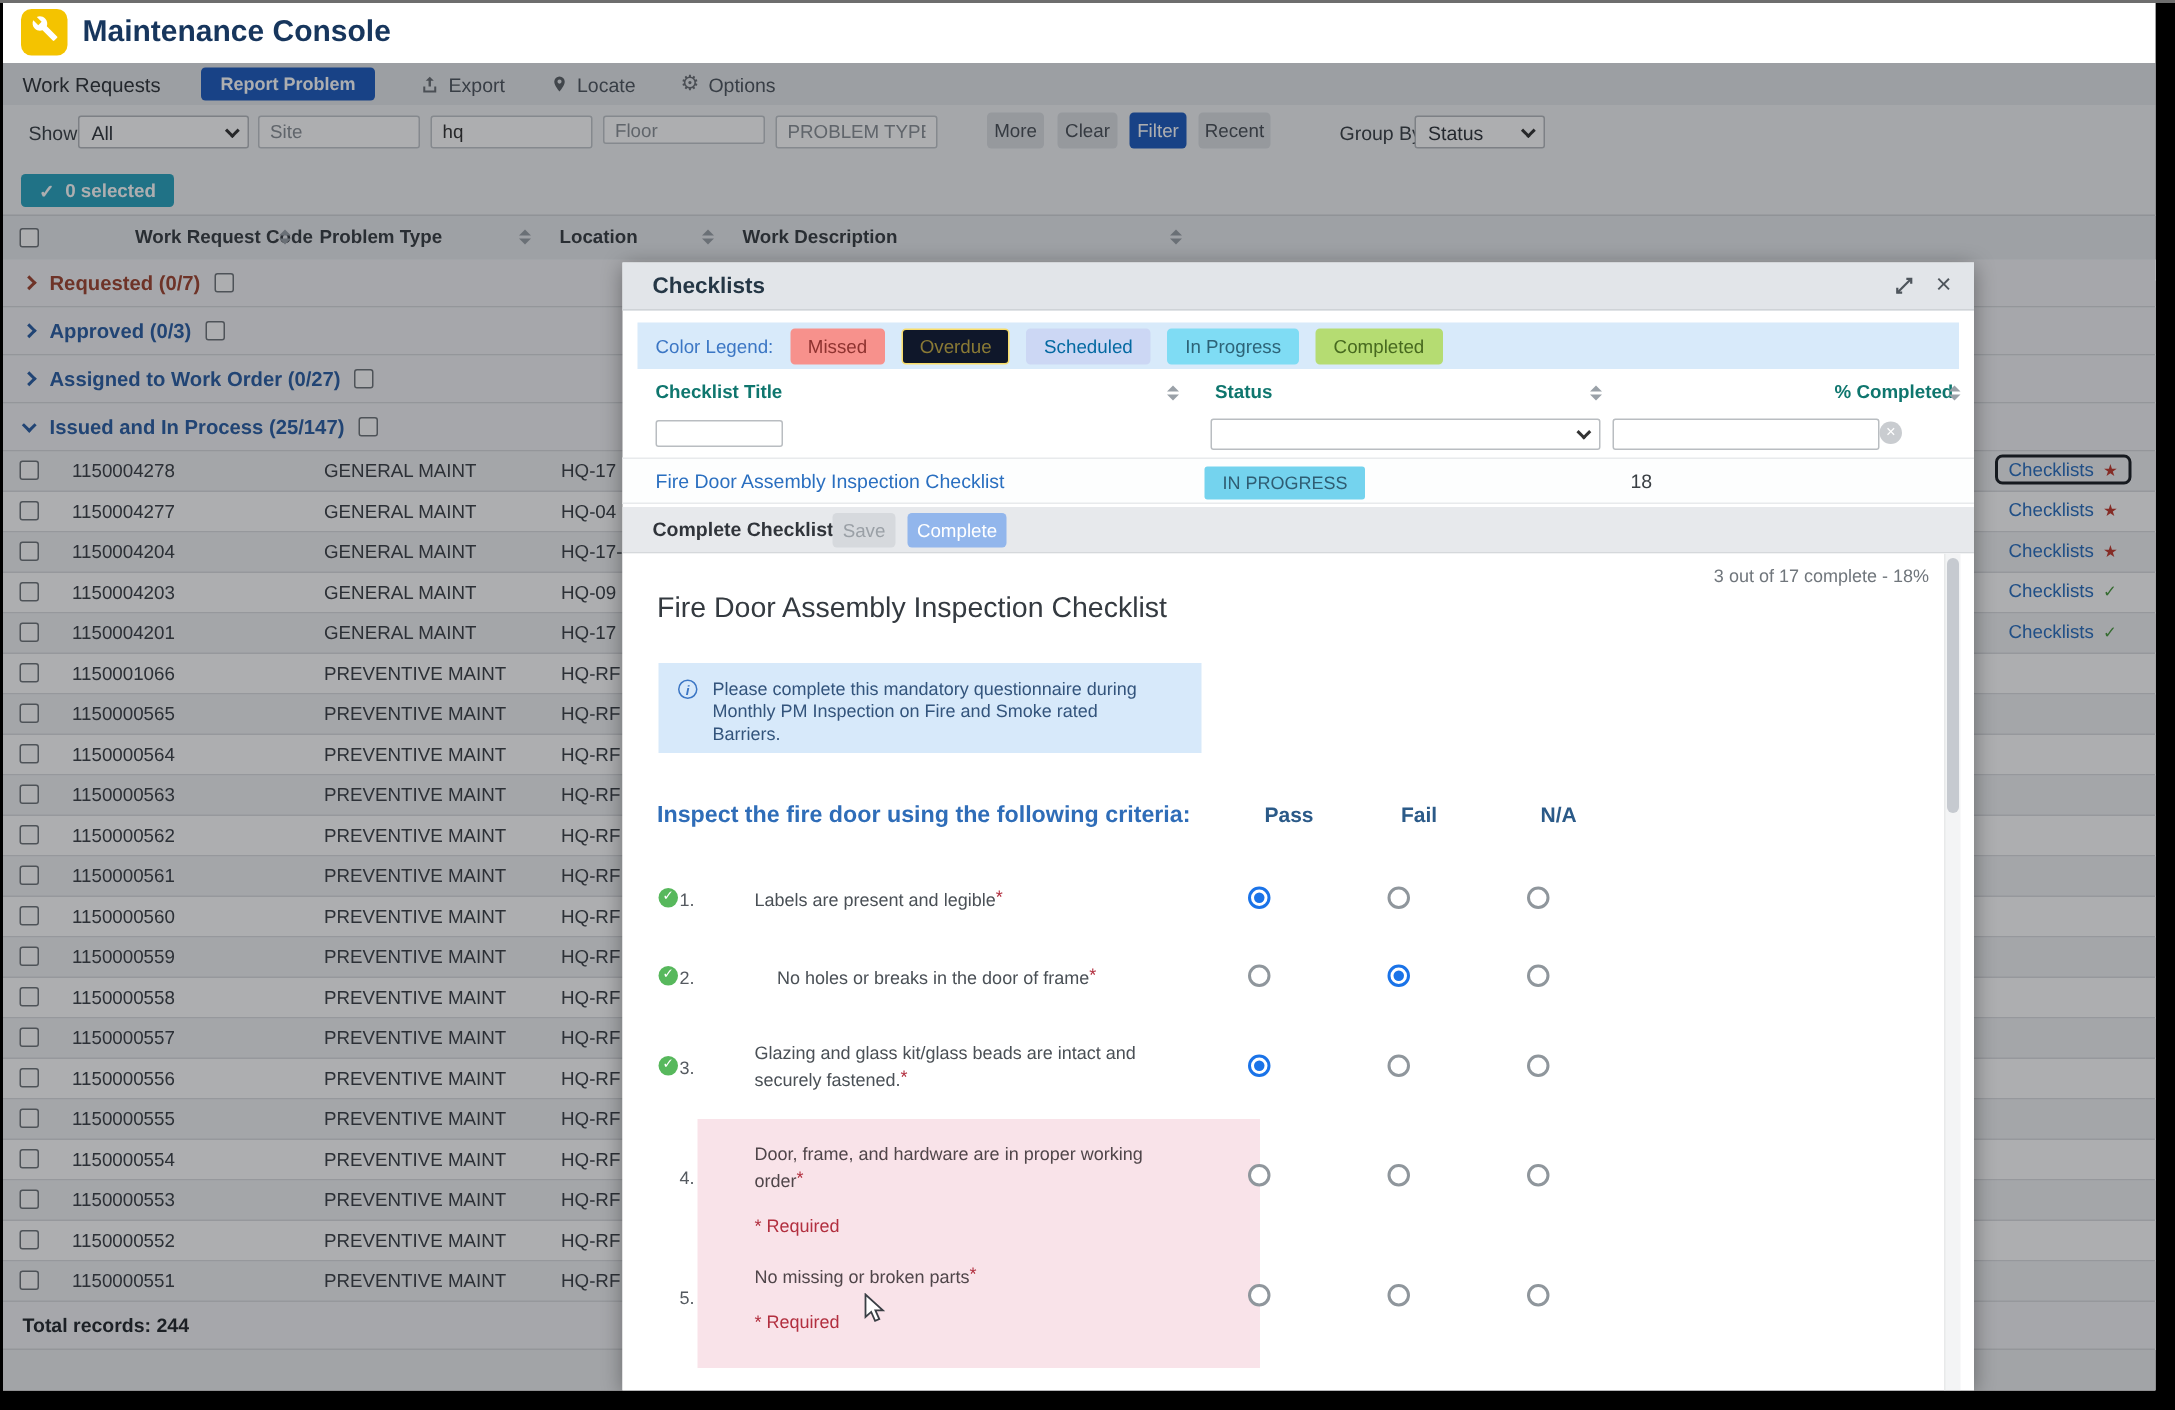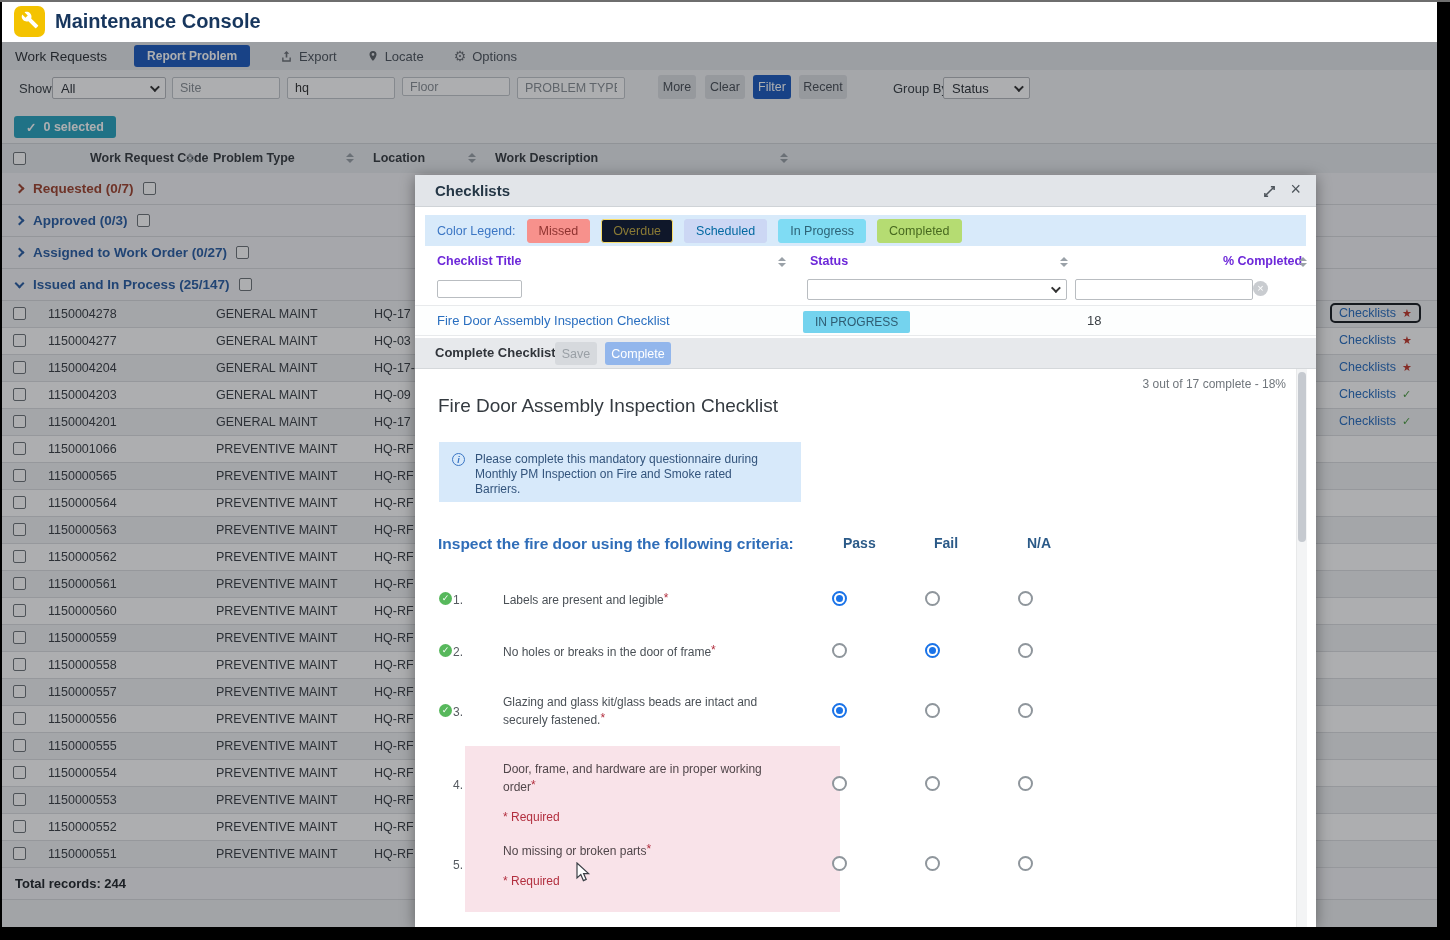--- a/index.html
+++ b/index.html
@@ -69,21 +69,21 @@
 
   
   .modal { position:absolute; left:413px; top:173px; width:901px; height:752px; background:#fff; z-index:10; box-shadow:0 2px 14px rgba(0,0,0,0.4); }
   .m-titlebar { position:absolute; left:0; top:0; width:100%; height:32px; background:#e2e5e9; border-bottom:1px solid #cfd3d7; }
   .m-title { position:absolute; left:20px; top:7px; font-size:15px; font-weight:700; color:#253746; }
   .m-expand { position:absolute; right:40px; top:9px; cursor:pointer; }
   .m-close { position:absolute; right:15px; top:4px; font-size:18px; color:#4e555c; cursor:pointer; line-height:1.2; }
   .m-legend { position:absolute; left:10px; top:40px; width:881px; height:31px; background:#d8eafa; display:flex; align-items:center; gap:11px; padding-left:12px; }
   .m-legend .lg-label { font-size:12.5px; color:#3b76c4; }
   .lg-badge { font-size:12.5px; padding:4px 11px; border-radius:3px; }
-  .m-listhead { position:absolute; left:0; top:74px; width:100%; height:26px; font-size:12.5px; font-weight:700; color:#6d28d9; }
+  .m-listhead { position:absolute; left:0; top:74px; width:100%; height:26px; font-size:12.5px; font-weight:700; color:#0f766e; }
   .m-listhead span.h { position:absolute; top:5px; }
   .m-filterrow { position:absolute; left:0; top:100px; width:100%; height:30px; }
   .m-filterrow .inp, .m-filterrow .sel { border-color:#b9bdc1; }
   .clear-ic { position:absolute; left:838px; top:6px; width:15px; height:15px; border-radius:50%; background:#c9ccd0; color:#fff; font-size:11px; text-align:center; line-height:15px; cursor:pointer; }
   .m-row { position:absolute; left:0; top:130px; width:100%; height:31px; border-top:1px solid #e8eaec; border-bottom:1px solid #e8eaec; background:#fdfefe; }
   .m-row-link { position:absolute; left:22px; top:7px; font-size:13px; color:#2a6fc0; cursor:pointer; }
   .status-badge { position:absolute; left:388px; top:5px; background:#74d3ee; color:#2f5d73; font-size:12px; padding:4px 12px; border-radius:2px; }
   .m-pct { position:absolute; left:672px; top:7px; font-size:13px; color:#3a3f44; }
   .drag-dots { position:absolute; left:430px; top:158px; font-size:9px; letter-spacing:2px; color:#c3c6ca; }
   .m-actionbar { position:absolute; left:0; top:163px; width:100%; height:31px; background:#e7e9ec; border-bottom:1px solid #d5d8db; }
@@ -237,21 +237,21 @@
     <span class="chk-cell focused">
       <span class="chk-link">Checklists</span>
       <span class="mk star">★</span>
     </span>
   </div>
 
   <div class="t-row">
     <span class="cbx"></span>
     <span class="c-code">1150004277</span>
     <span class="c-type">GENERAL MAINT</span>
-    <span class="c-loc">HQ-03</span>
+    <span class="c-loc">HQ-04</span>
     <span class="chk-cell">
       <span class="chk-link">Checklists</span>
       <span class="mk star">★</span>
     </span>
   </div>
 
   <div class="t-row">
     <span class="cbx"></span>
     <span class="c-code">1150004204</span>
     <span class="c-type">GENERAL MAINT</span>
@@ -499,21 +499,21 @@
     <span class="i-done" style="top: 13px;">✓</span>
     <span class="i-num" style="top: 14px;">1.</span>
     <span class="i-text" style="top: 50%; transform: translateY(-50%);"><span>Labels are present and legible<span class="req-star">*</span></span></span>
   <span class="radio on" style="left: 417px; top: 12px;"></span>
               <span class="radio" style="left: 510px; top: 12px;"></span>
               <span class="radio" style="left: 603px; top: 12px;"></span>
             </div>
             <div class="chk-item" style="top: 262px; height: 40px;">
     <span class="i-done" style="top: 13px;">✓</span>
     <span class="i-num" style="top: 14px;">2.</span>
-    <span class="i-text" style="top: 50%; transform: translateY(-50%);"><span>No holes or breaks in the door of frame<span class="req-star">*</span></span></span>
+    <span class="i-text" style="top: 50%; transform: translateY(-50%); margin-left: 15px;"><span>No holes or breaks in the door of frame<span class="req-star">*</span></span></span>
   <span class="radio" style="left: 417px; top: 12px;"></span>
               <span class="radio on" style="left: 510px; top: 12px;"></span>
               <span class="radio" style="left: 603px; top: 12px;"></span>
             </div>
             <div class="chk-item" style="top: 322px; height: 40px;">
     <span class="i-done" style="top: 13px;">✓</span>
     <span class="i-num" style="top: 14px;">3.</span>
     <span class="i-text" style="top: 50%; transform: translateY(-50%);"><span>Glazing and glass kit/glass beads are intact and securely fastened.<span class="req-star">*</span></span></span>
   <span class="radio on" style="left: 417px; top: 12px;"></span>
               <span class="radio" style="left: 510px; top: 12px;"></span>

